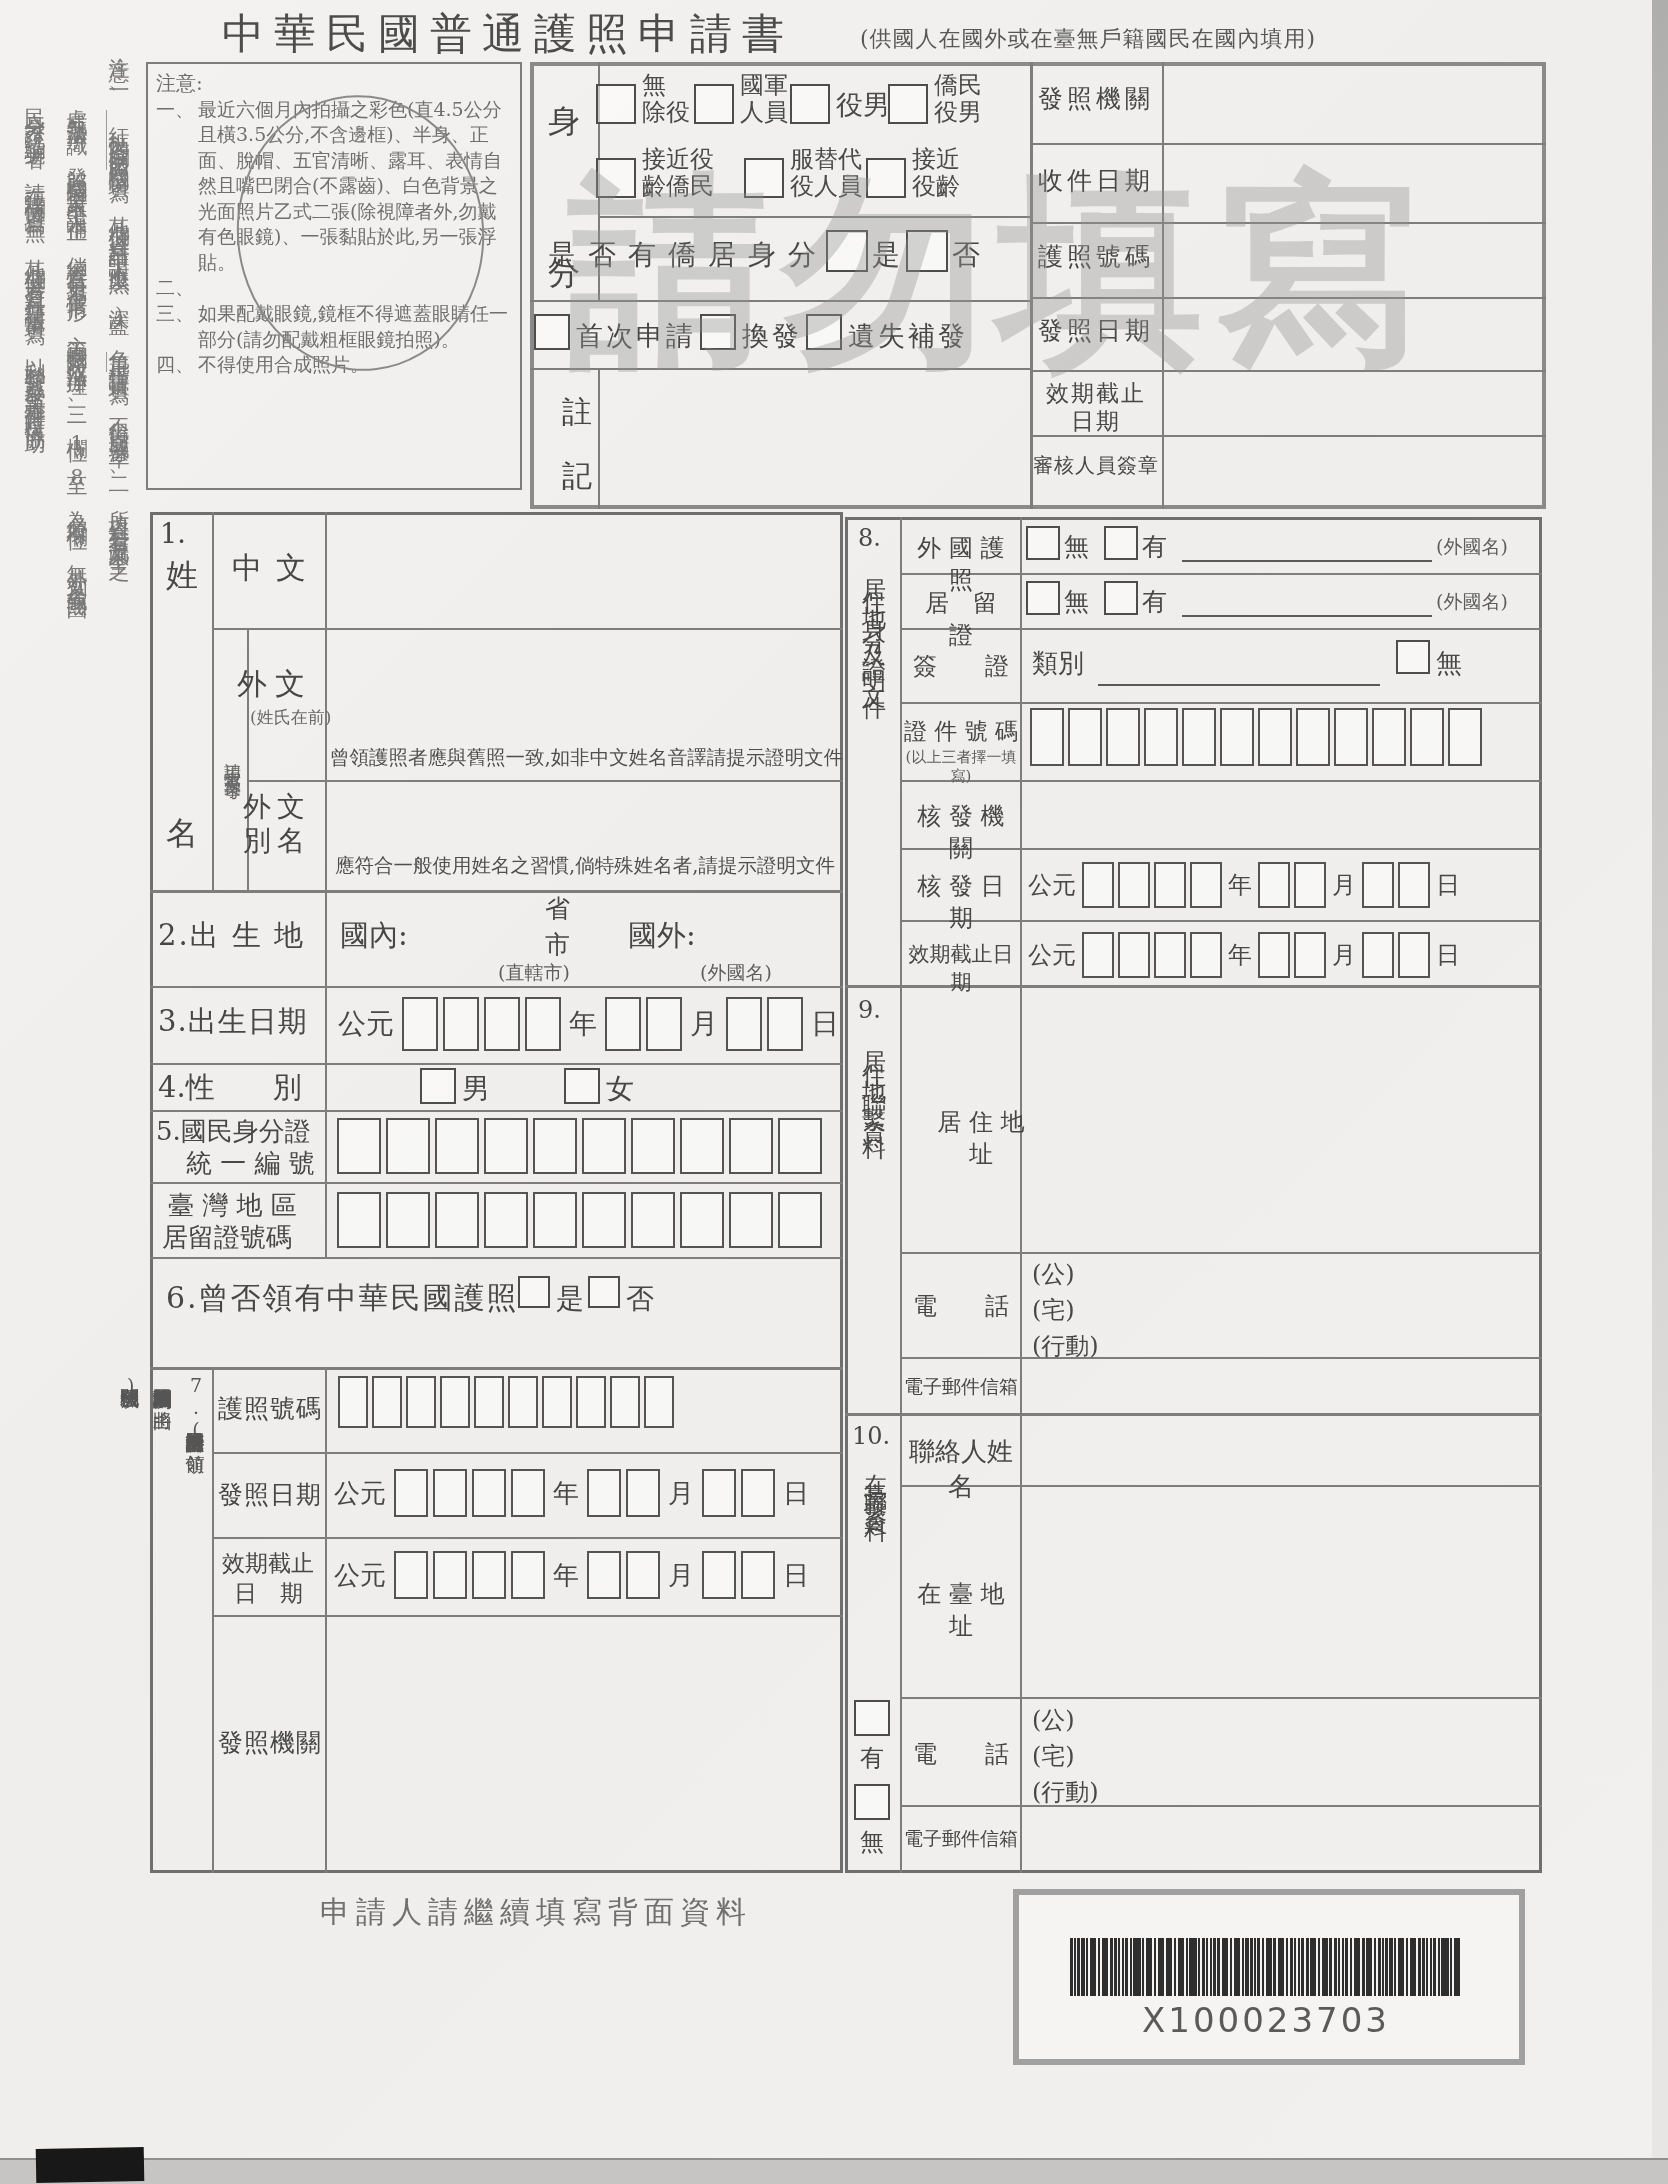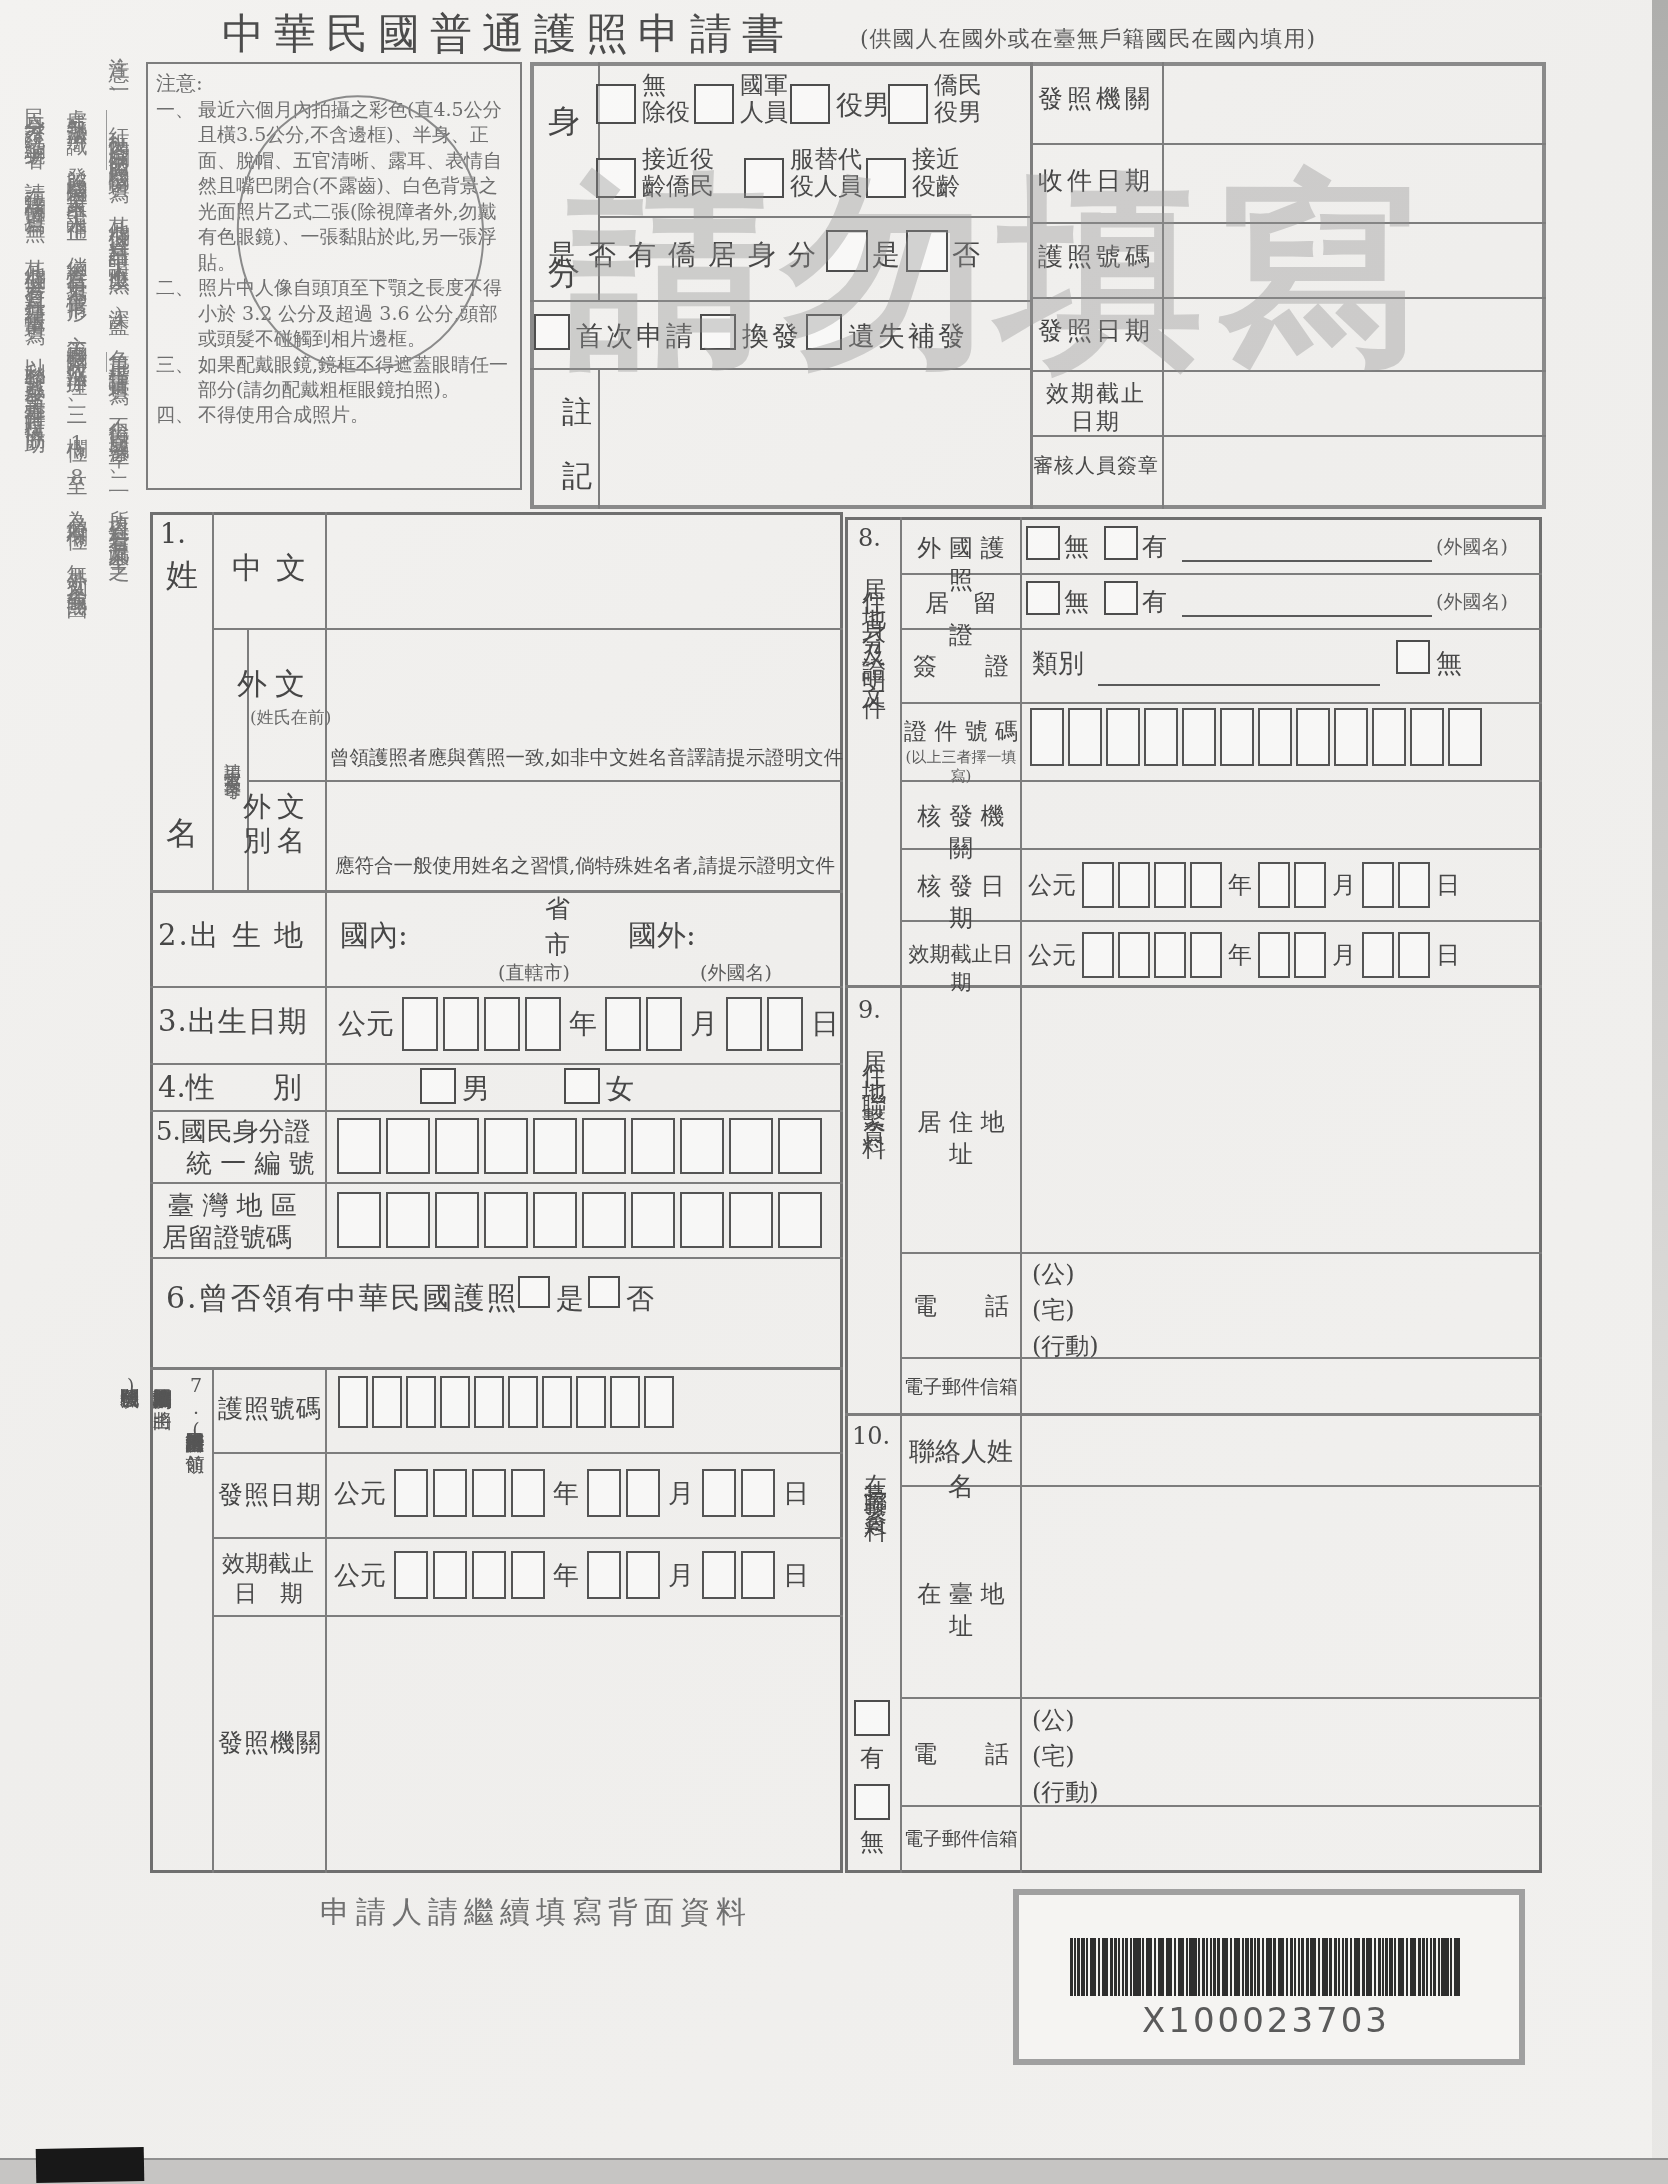--- a/index.html
+++ b/index.html
@@ -58,21 +58,20 @@
   </div>
 
   <div class="frame" style="left:146px;top:62px;width:376px;height:428px;border:2px solid #7d7d7d;padding:6px 8px;color:#6f6f6f;">
     <div style="font-size:20px;">注意:</div>
     <div style="display:flex;">
       <span style="width:42px;flex:none;font-size:19px;">一、</span>
       <span style="flex:1;font-size:19px;line-height:1.34;">最近六個月內拍攝之彩色(直4.5公分且橫3.5公分,不含邊框)、半身、正面、脫帽、五官清晰、露耳、表情自然且嘴巴閉合(不露齒)、白色背景之光面照片乙式二張(除視障者外,勿戴有色眼鏡)、一張黏貼於此,另一張浮貼。</span>
     </div>
     <div style="display:flex;">
       <span style="width:42px;flex:none;font-size:19px;">二、</span>
-      <span style="flex:1;font-size:19px;line-height:1.34;">照片中人像自頭頂至下顎之長度不得小於 3.2 公分及超過 3.6 公分,頭部或頭髮不碰觸到相片邊框。</span>
     </div>
     <div style="display:flex;">
       <span style="width:42px;flex:none;font-size:19px;">三、</span>
       <span style="flex:1;font-size:19px;line-height:1.34;">如果配戴眼鏡,鏡框不得遮蓋眼睛任一部分(請勿配戴粗框眼鏡拍照)。</span>
     </div>
     <div style="display:flex;">
       <span style="width:42px;flex:none;font-size:19px;">四、</span>
       <span style="flex:1;font-size:19px;line-height:1.34;">不得使用合成照片。</span>
     </div>
   </div>
@@ -435,21 +434,21 @@
     <span>月</span>
     <span class="boxes bx-dt2" style="gap:4px;">
         <i></i>
         <i></i>
       </span>
     <span>日</span>
   </div>
 
   <div class="lbl" style="left:858px;top:996px;font-size:24px;">9.</div>
   <div class="abs vtext" style="left:858px;top:1032px;width:32px;height:340px;font-size:24px;letter-spacing:14px;color:#474747;">居住地聯繫資料</div>
-  <div class="s8lbl" style="top:1106px;font-size:24px;">居 住 地 址</div>
+  <div class="s8lbl" style="top:1106px;font-size:24px;padding-left:20px;">居 住 地 址</div>
   <div class="abs" style="left:1024px;top:992px;width:514px;height:256px;"></div>
   <div class="s8lbl" style="top:1290px;font-size:24px;">電　　話</div>
   <div class="lbl" style="left:1032px;top:1258px;font-size:24px;">(公)</div>
   <div class="lbl" style="left:1032px;top:1294px;font-size:24px;">(宅)</div>
   <div class="lbl" style="left:1032px;top:1330px;font-size:24px;">(行動)</div>
   <div class="abs" style="left:1110px;top:1256px;width:428px;height:98px;"></div>
   <div class="s8lbl" style="top:1374px;font-size:19px;">電子郵件信箱</div>
   <div class="abs" style="left:1024px;top:1360px;width:514px;height:50px;"></div>
 
   <div class="lbl" style="left:852px;top:1422px;font-size:24px;">10.</div>

